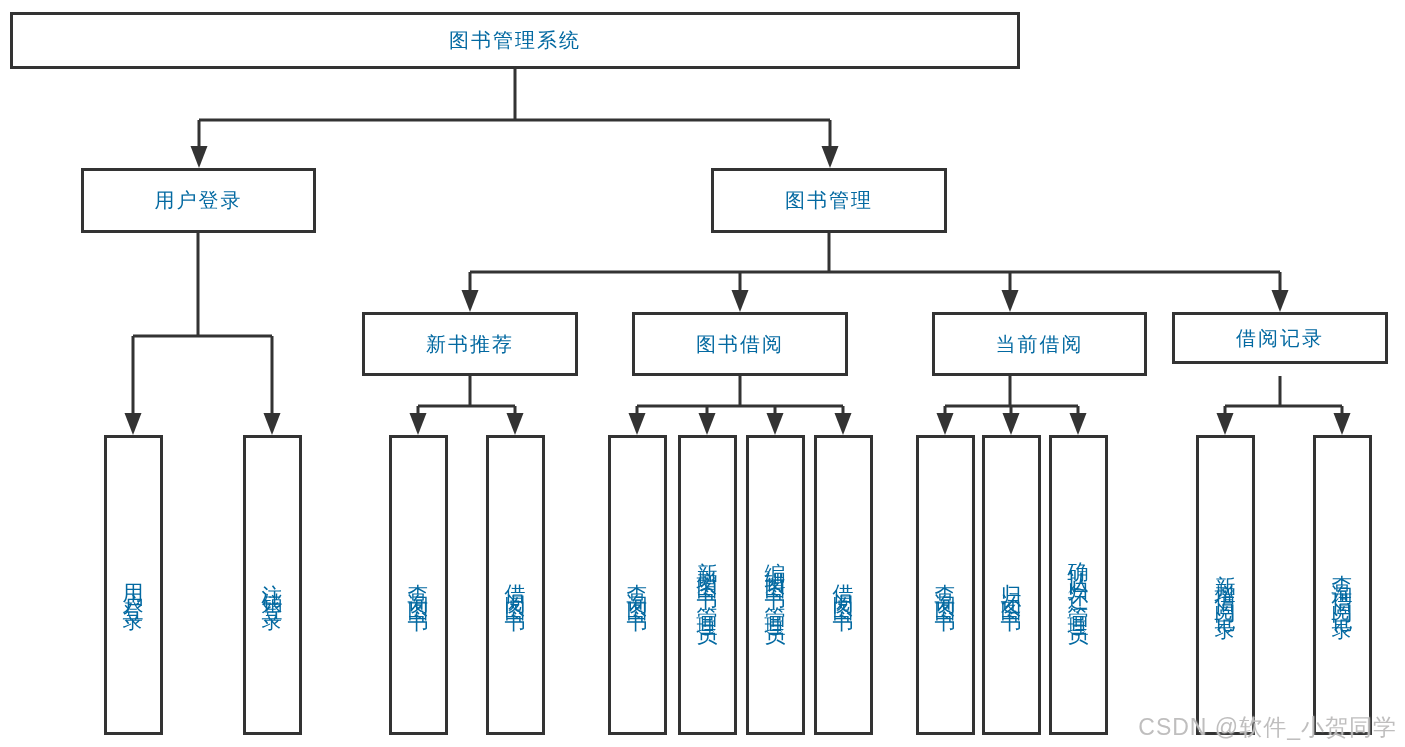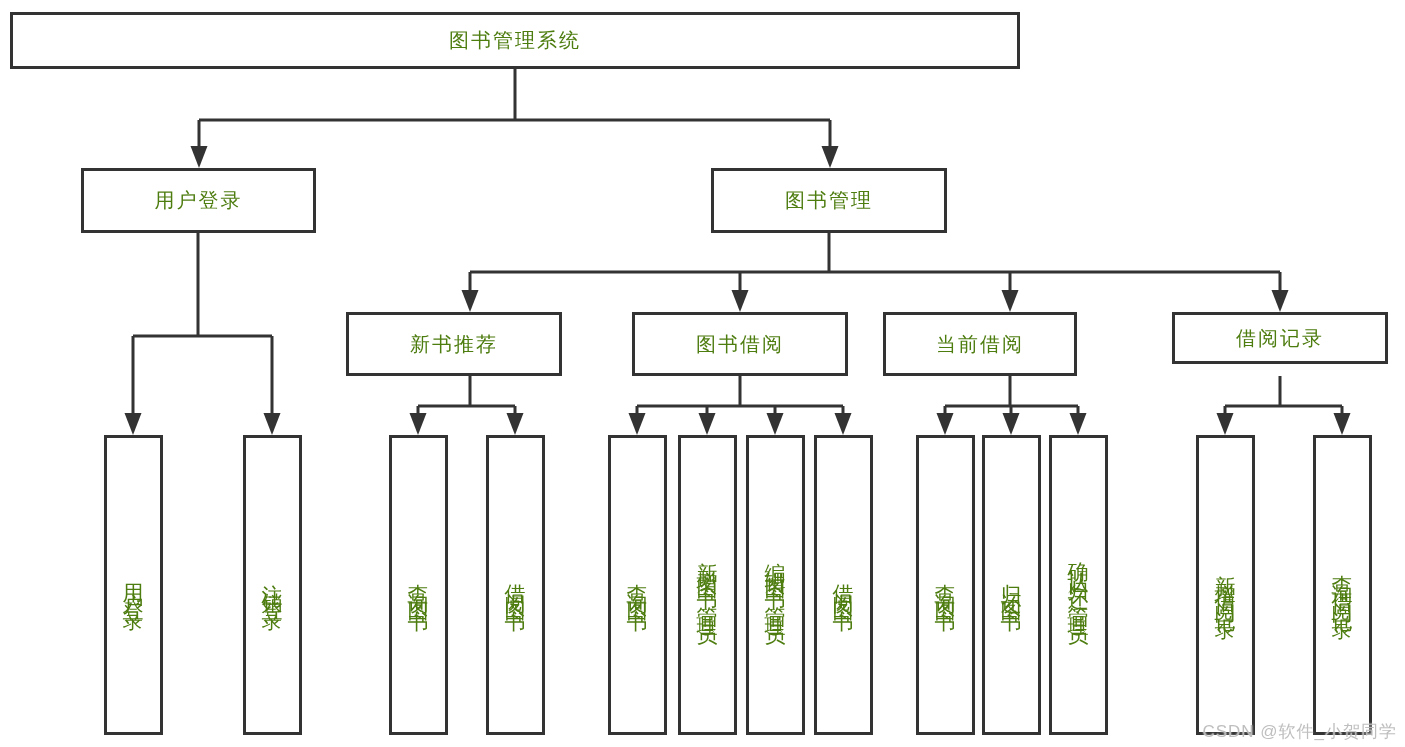--- a/index.html
+++ b/index.html
@@ -20,35 +20,35 @@
   .box {
     position: absolute;
     box-sizing: border-box;
     border: 3px solid #333333;
     background: #ffffff;
     display: flex;
     align-items: center;
     justify-content: center;
     font-size: 20px;
     letter-spacing: 2px;
-    color: #4d7c0f;
+    color: #0369a1;
     white-space: nowrap;
   }
   .leaf .v-label {
     writing-mode: vertical-lr;
     text-orientation: mixed;
     letter-spacing: 9px;
     font-size: 21px;
     line-height: 1;
   }
   #watermark {
     position: absolute;
     right: 8px;
     bottom: 4px;
-    font-size: 17px;
+    font-size: 23px;
     letter-spacing: 1px;
     color: rgba(186, 185, 185, 0.92);
     text-shadow: 0 0 2px #ffffff;
     z-index: 5;
     white-space: nowrap;
   }
 </style>
 </head>
 <body>
 
@@ -92,23 +92,23 @@
       <polygon points="1216.5,413 1233.5,413 1225,435"></polygon>
       <polygon points="1333.5,413 1350.5,413 1342,435"></polygon>
     </g>
   </svg>
 
   <div class="box" style="left:10px; top:12px; width:1010px; height:57px;">图书管理系统</div>
 
   <div class="box" style="left:81px; top:168px; width:235px; height:65px;">用户登录</div>
   <div class="box" style="left:711px; top:168px; width:236px; height:65px;text-align:right;">图书管理</div>
 
-  <div class="box" style="left:346px; top:312px; width:216px; height:64px;">新书推荐</div>
+  <div class="box" style="left:362px; top:312px; width:216px; height:64px;">新书推荐</div>
   <div class="box" style="left:632px; top:312px; width:216px; height:64px;font-family:Liberation Serif, serif;">图书借阅</div>
-  <div class="box" style="left:883px; top:312px; width:194px; height:64px;text-align:center;">当前借阅</div>
+  <div class="box" style="left:932px; top:312px; width:215px; height:64px;text-align:center;">当前借阅</div>
   <div class="box" style="left:1172px; top:312px; width:216px; height:52px;">借阅记录</div>
 
   <div class="box leaf" style="left:104px; top:435px; width:59px; height:300px;">
     <span class="v-label">用户登录</span>
   </div>
   <div class="box leaf" style="left:243px; top:435px; width:59px; height:300px;">
     <span class="v-label">注销登录</span>
   </div>
 
   <div class="box leaf" style="left:389px; top:435px; width:59px; height:300px;">

